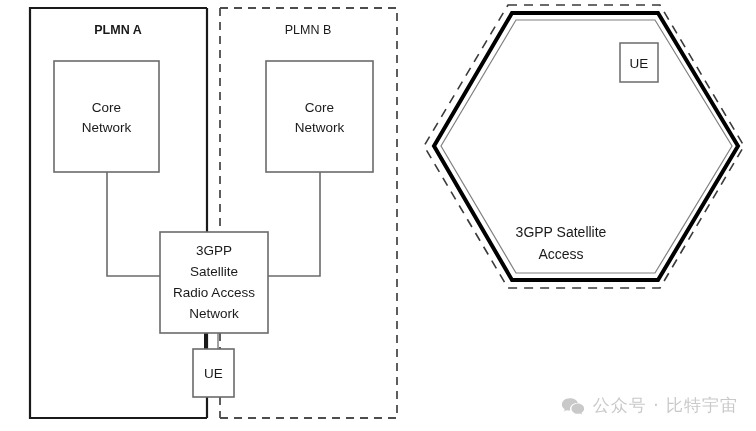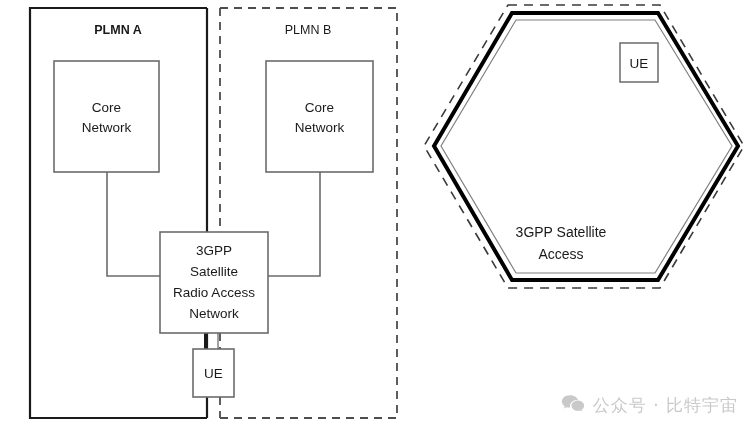--- a/index.html
+++ b/index.html
@@ -33,21 +33,21 @@
   .plmn-label-b { font-size: 12.5px; font-weight: normal; }
   .box-label { font-size: 13.5px; }
   .ue-label { font-size: 13.5px; }
   .hex-label { font-size: 14px; }
 
   .watermark {
     position: absolute;
     right: 18px;
     bottom: 14px;
     display: flex;
-    align-items: flex-start;
+    align-items: flex-end;
     gap: 8px;
     color: #c9c9c9;
     font-size: 17px;
     letter-spacing: 1px;
     font-family: "DejaVu Sans", sans-serif;
     user-select: none;
   }
   .watermark .wm-icon { display: block; }
 </style>
 </head>

